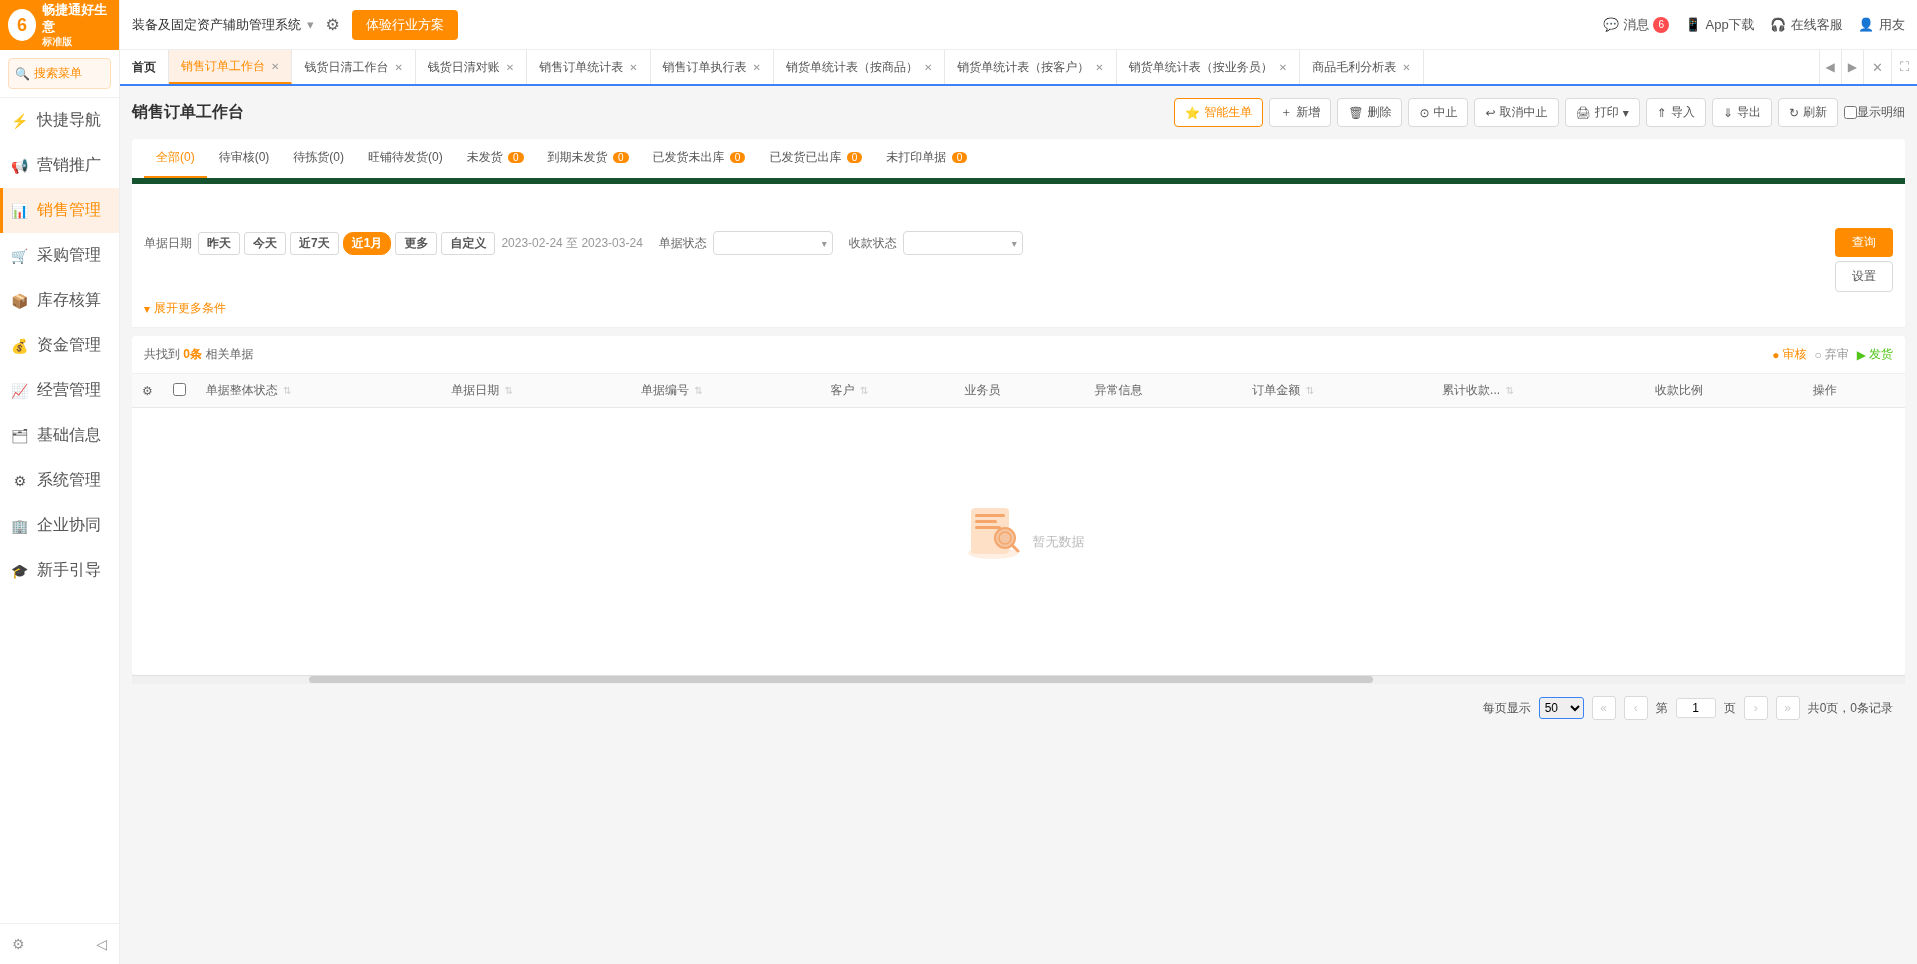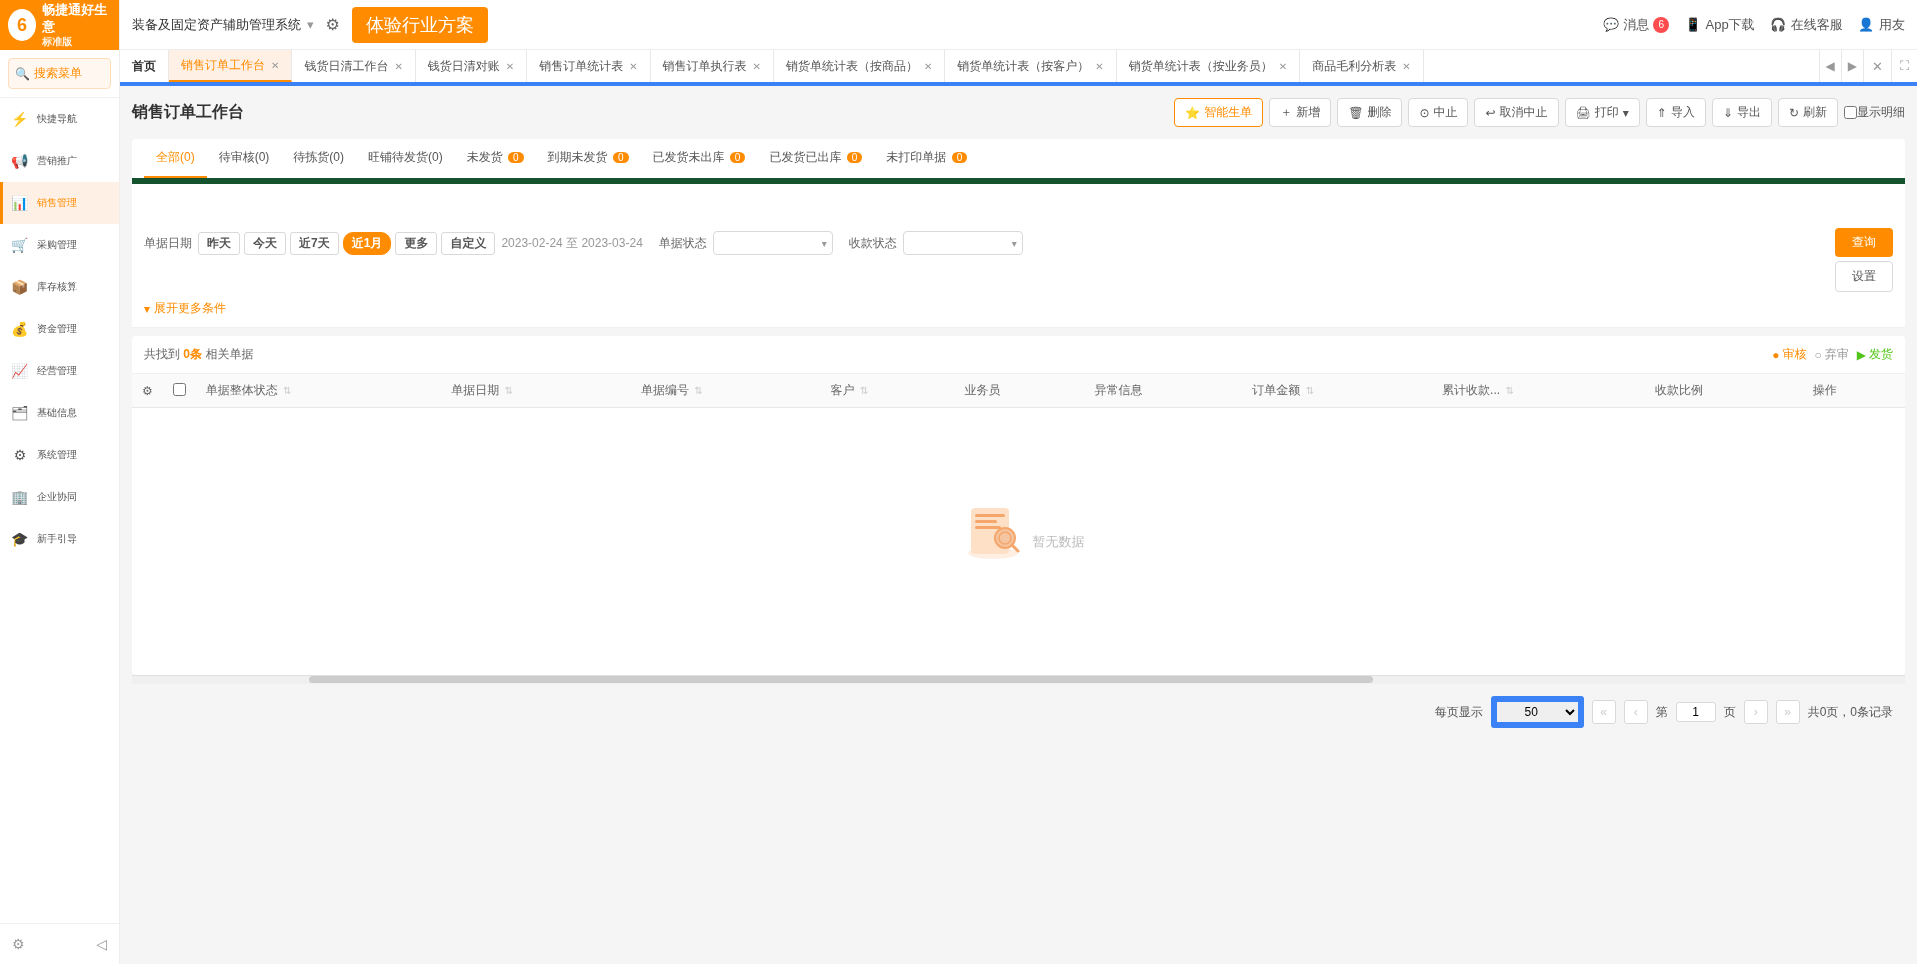--- a/index.html
+++ b/index.html
@@ -8,39 +8,39 @@
     
     .sidebar { width: 120px; background: #fff; display: flex; flex-direction: column; border-right: 1px solid #eee; flex-shrink: 0; }
     .sidebar-logo { background: #ff8c00; padding: 10px 8px; display: flex; align-items: center; gap: 6px; height: 50px; }
     .sidebar-logo-icon { width: 32px; height: 32px; background: white; border-radius: 50%; display: flex; align-items: center; justify-content: center; color: #ff8c00; font-size: 18px; font-weight: bold; }
     .sidebar-logo-text { color: white; font-size: 13px; font-weight: bold; line-height: 1.3; }
     .sidebar-search { padding: 8px; border-bottom: 1px solid #f0f0f0; }
     .sidebar-search-btn { width: 100%; padding: 6px; background: #fff7f0; border: 1px solid #ffddbb; border-radius: 4px; color: #ff8c00; cursor: pointer; font-size: 12px; display: flex; align-items: center; gap: 4px; }
     .sidebar-item { padding: 12px 8px; cursor: pointer; display: flex; align-items: center; gap: 8px; color: #555; border-left: 3px solid transparent; }
     .sidebar-item.active { background: #fff0e6; color: #ff8c00; border-left-color: #ff8c00; }
     .sidebar-item-icon { width: 18px; height: 18px; display: flex; align-items: center; justify-content: center; font-size: 14px; }
-    .sidebar-item-label { font-size: 10px; }
+    .sidebar-item-label { font-size: 16px; }
     .sidebar-bottom { margin-top: auto; padding: 8px; border-top: 1px solid #f0f0f0; display: flex; justify-content: space-between; }
     .sidebar-bottom-btn { cursor: pointer; color: #999; font-size: 14px; padding: 4px; }
 
     
     .main { flex: 1; display: flex; flex-direction: column; overflow: hidden; }
 
     
     .topbar { height: 50px; background: white; border-bottom: 1px solid #eee; display: flex; align-items: center; padding: 0 12px; gap: 12px; }
     .topbar-title { font-size: 13px; color: #333; display: flex; align-items: center; gap: 6px; }
     .topbar-arrow { color: #999; }
     .topbar-settings { color: #666; cursor: pointer; font-size: 16px; }
-    .topbar-industry-btn { background: #ff8c00; color: white; border: none; border-radius: 4px; padding: 6px 14px; cursor: pointer; font-size: 18px; }
+    .topbar-industry-btn { background: #ff8c00; color: white; border: none; border-radius: 4px; padding: 6px 14px; cursor: pointer; font-size: 13px; }
     .topbar-right { margin-left: auto; display: flex; align-items: center; gap: 16px; color: #555; font-size: 13px; }
     .topbar-right-item { display: flex; align-items: center; gap: 4px; cursor: pointer; }
     .badge { background: #ff4d4f; color: white; border-radius: 10px; padding: 0 5px; font-size: 10px; min-width: 16px; height: 16px; display: inline-flex; align-items: center; justify-content: center; }
 
     
-    .tabbar { background: white; border-bottom: 4px solid #3b82f6; display: flex; align-items: flex-end; height: 36px; overflow: hidden; }
+    .tabbar { background: white; border-bottom: 2px solid #3b82f6; display: flex; align-items: flex-end; height: 36px; overflow: hidden; }
     .tab { padding: 0 12px; height: 100%; display: flex; align-items: center; gap: 6px; cursor: pointer; color: #555; border-right: 1px solid #e8e8e8; font-size: 12px; white-space: nowrap; flex-shrink: 0; }
     .tab.active { background: #fff0e6; color: #ff8c00; border-bottom: 2px solid #ff8c00; }
     .tab-home { color: #333; font-weight: bold; }
     .tab-close { color: #999; font-size: 10px; cursor: pointer; }
     .tab-nav { padding: 0 6px; height: 100%; display: flex; align-items: center; cursor: pointer; color: #999; border-left: 1px solid #e8e8e8; }
     .tab-controls { display: flex; align-items: center; height: 100%; margin-left: auto; }
     .tab-control-btn { padding: 0 8px; height: 100%; display: flex; align-items: center; cursor: pointer; color: #999; border-left: 1px solid #e8e8e8; font-size: 13px; }
 
     
     .content { flex: 1; overflow: auto; background: #f5f5f5; padding: 12px; }
@@ -92,21 +92,21 @@
     .checkbox-col { width: 30px; text-align: center; }
     .settings-col { width: 24px; text-align: center; }
 
     
     .empty-state { display: flex; flex-direction: row; align-items: center; justify-content: center; padding: 80px 0; }
     .empty-icon { font-size: 64px; margin-bottom: 12px; }
     .empty-text { color: #bbb; font-size: 13px; }
 
     
     .pagination { padding: 12px; display: flex; align-items: center; justify-content: flex-end; gap: 8px; border-top: 1px solid #f0f0f0; font-size: 12px; color: #555; }
-    .pagination-select { border: 6px solid #3b82f6; border-radius: 3px; padding: 2px 20px; font-size: 12px; text-align: center; }
+    .pagination-select { border: 1px solid #3b82f6; border-radius: 3px; padding: 2px 1px; font-size: 12px; }
     .pagination-btn { width: 24px; height: 24px; border: 1px solid #d9d9d9; border-radius: 3px; background: white; cursor: pointer; display: flex; align-items: center; justify-content: center; color: #555; font-size: 12px; }
     .pagination-btn.disabled { color: #ccc; cursor: not-allowed; }
     .pagination-input { width: 40px; border: 1px solid #d9d9d9; border-radius: 3px; text-align: center; padding: 2px 4px; font-size: 12px; }
 
     
     .content::-webkit-scrollbar { width: 6px; height: 6px; }
     .content::-webkit-scrollbar-track { background: #f1f1f1; }
     .content::-webkit-scrollbar-thumb { background: #ccc; border-radius: 3px; }
 
     

